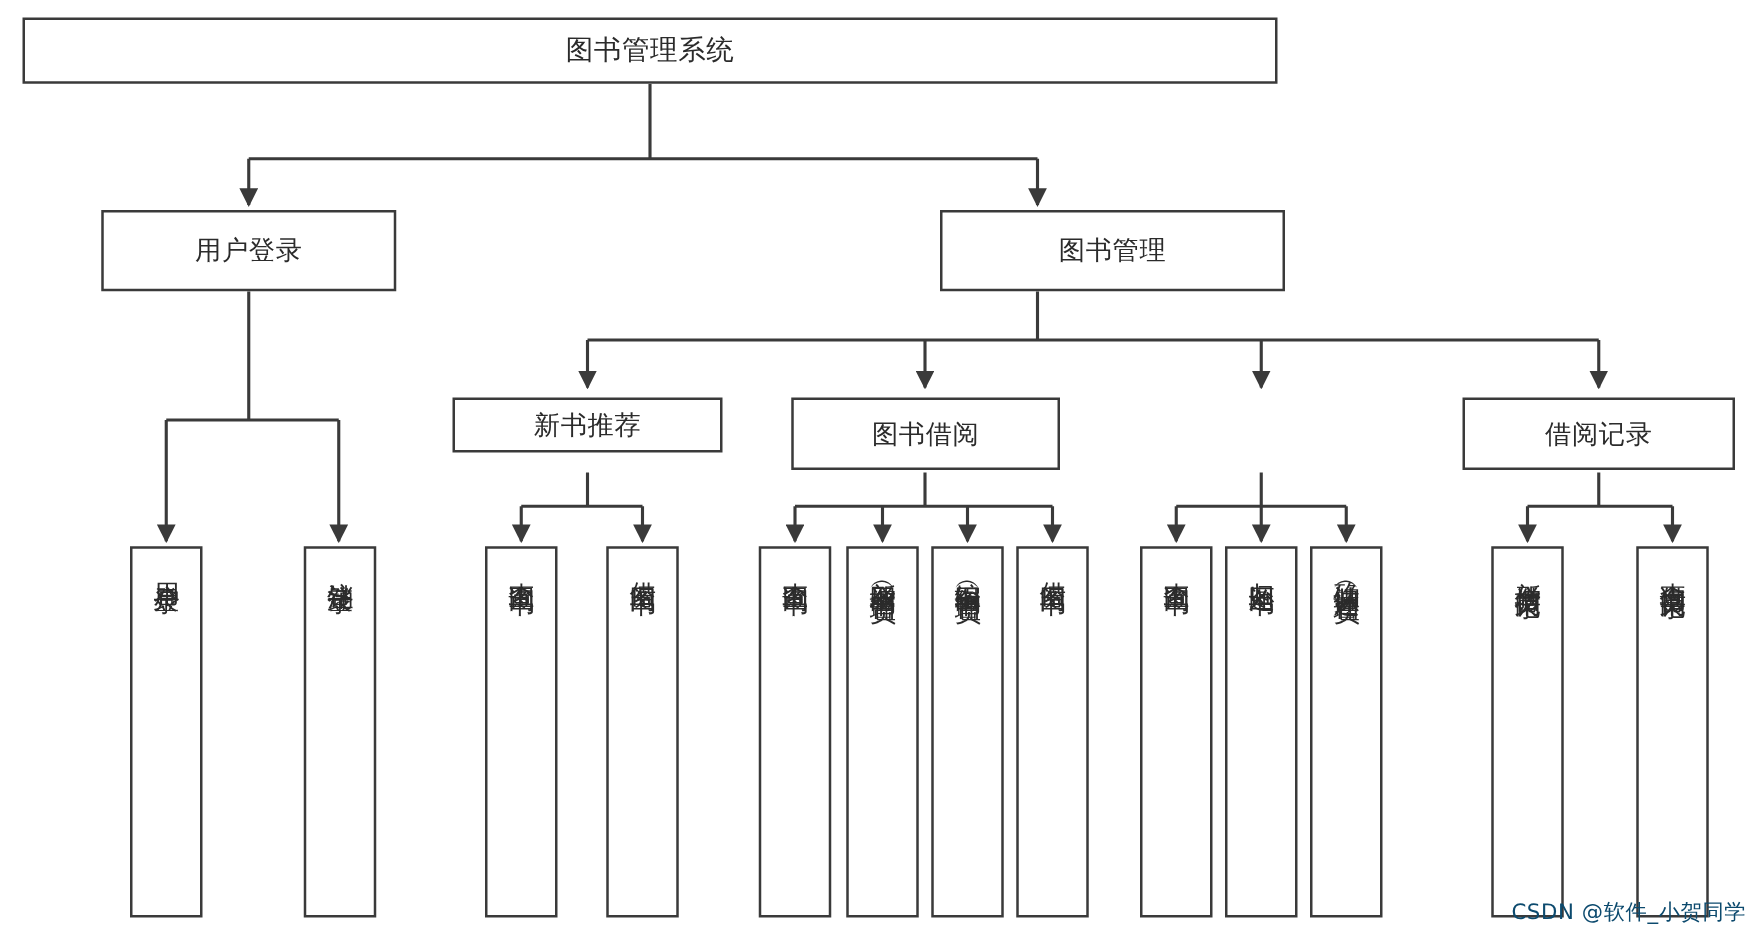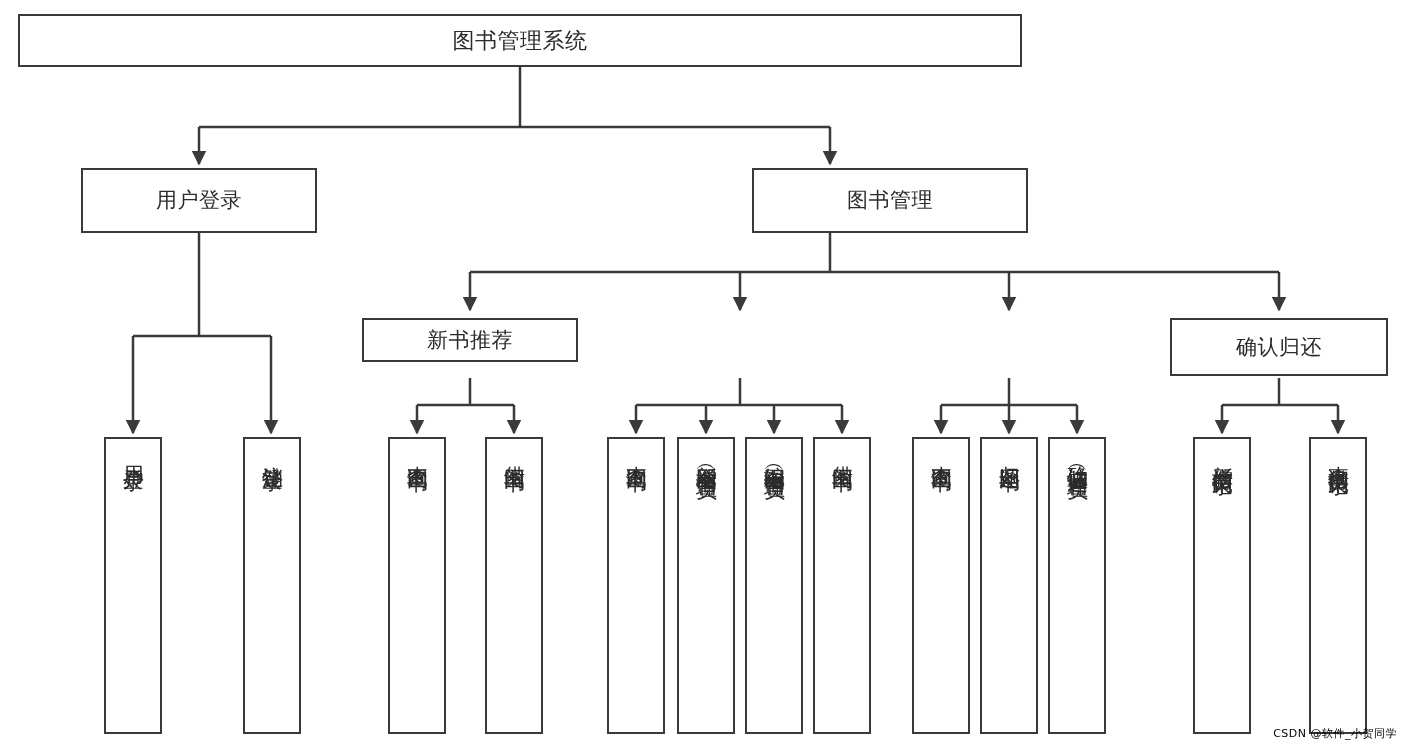--- a/index.html
+++ b/index.html
@@ -59,22 +59,22 @@
     text-orientation: upright;
     font-size: 21px;
     line-height: 1.18;
     letter-spacing: 2px;
     white-space: nowrap;
   }
   .watermark {
     position: absolute;
     right: 8px;
     bottom: 6px;
-    font-size: 11px;
-    color: #000000;
+    font-size: 17px;
+    color: #0c4a6e;
     white-space: nowrap;
     z-index: 3;
     letter-spacing: 0.5px;
     margin-left: 46px;
   }
 </style>
 </head>
 <body>
 
 <div id="canvas">
@@ -136,22 +136,25 @@
   <div class="node horiz" style="left:81px; top:168px; width:236px; height:65px;">
     <span class="label">用户登录</span>
   </div>
   <div class="node horiz" style="left:752px; top:168px; width:276px; height:65px;">
     <span class="label">图书管理</span>
   </div>
 
   <div class="node horiz" style="left:362px; top:318px; width:216px; height:44px;">
     <span class="label">新书推荐</span>
   </div>
+  <div class="node horiz" style="left:633px; top:318px; width:215px; height:58px;">
+    <span class="label">图书借阅</span>
+  </div>
   <div class="node horiz" style="left:1170px; top:318px; width:218px; height:58px;">
-    <span class="label">确认归还</span>
+    <span class="label">借阅记录</span>
   </div>
 
   <div class="node vert" style="left:104px; top:437px; width:58px; height:297px;">
     <span class="label">用户登录</span>
   </div>
   <div class="node vert" style="left:243px; top:437px; width:58px; height:297px;">
     <span class="label">注销登录</span>
   </div>
 
   <div class="node vert" style="left:388px; top:437px; width:58px; height:297px;">

